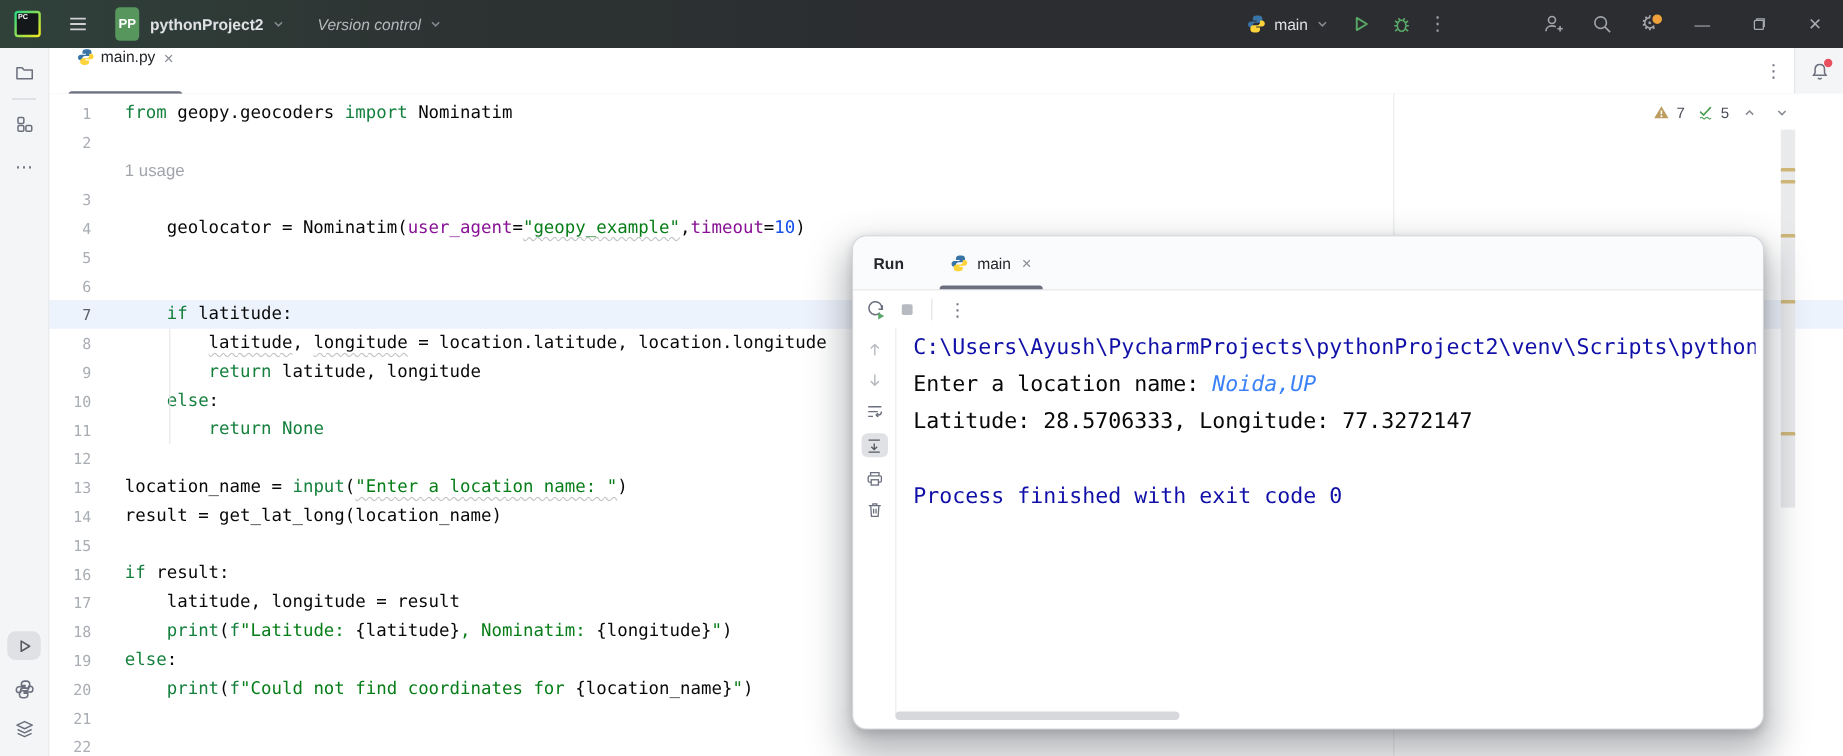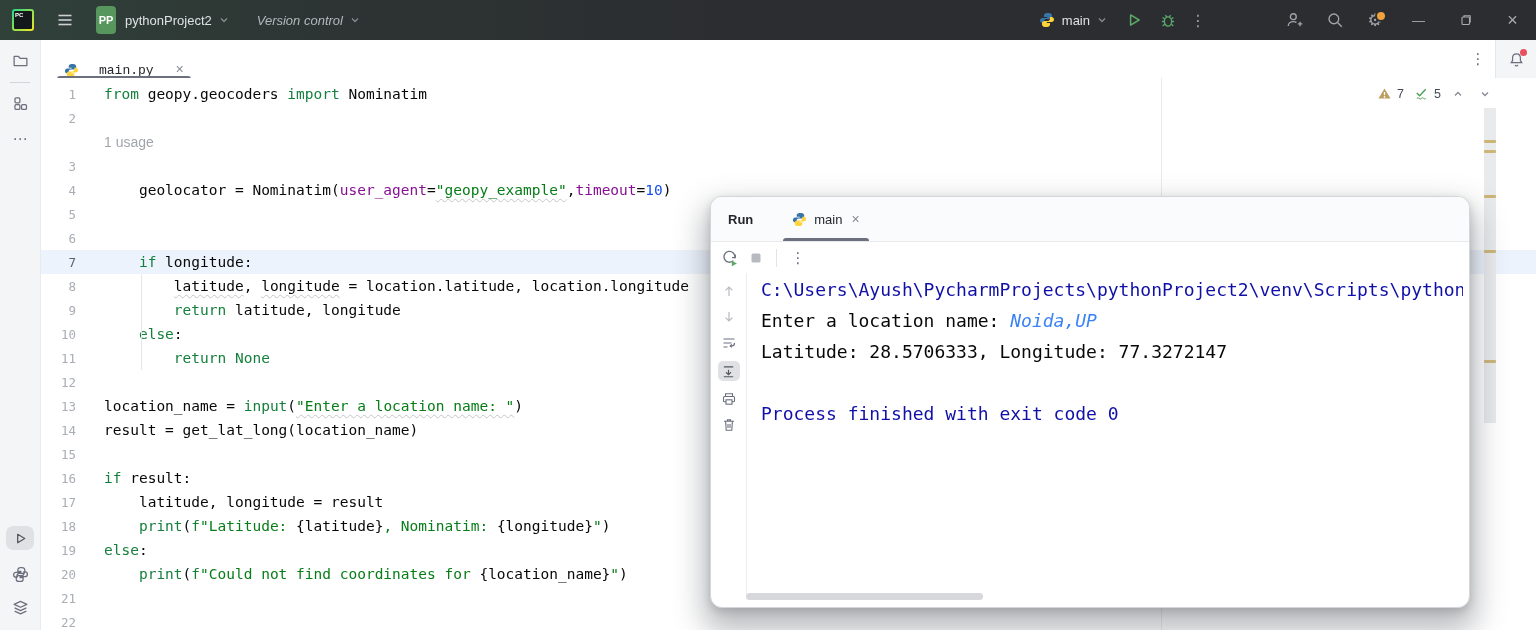--- a/index.html
+++ b/index.html
@@ -11,39 +11,39 @@
     background:linear-gradient(90deg,#30413a 0%,#2d3433 22%,#2b2d30 48%,#2b2d30 100%);
     display:flex;align-items:center;color:#dfe1e5;font-size:13px;}
   .tb-left{display:flex;align-items:center;}
   .pc-logo{width:18px;height:18px;margin-left:12px;padding:2px;border-radius:3px;
     background:linear-gradient(135deg,#21d789,#f8e71c);display:flex;}
   .pc-logo-inner{flex:1;background:#15181a;color:#fff;font-size:6px;font-weight:bold;
     display:flex;align-items:flex-start;justify-content:flex-start;padding:1px;border-radius:1px;}
   .burger{margin-left:22px;}
   .pp-badge{width:20px;height:28px;border-radius:4px;background:#57965c;color:#fff;
     font-size:11px;font-weight:bold;display:flex;align-items:center;justify-content:center;margin-left:22px;}
-  .proj-name{margin-left:9px;font-weight:400;color:#dfe1e5;}
+  .proj-name{margin-left:9px;font-weight:700;color:#dfe1e5;}
   .vcs{margin-left:26px;color:#b4b8bd;font-style:italic;}
   .chev{margin-left:5px;display:flex;}
   .tb-right{margin-left:auto;display:flex;align-items:center;}
   .tb-item{display:flex;align-items:center;justify-content:center;}
   .runcfg-name{margin-left:7px;color:#dfe1e5;}
   .tb-ell{color:#9da0a8;font-size:16px;width:26px;text-align:center;}
   .tb-gap{width:64px;}
   .tb-icon40{width:40px;display:flex;justify-content:center;position:relative;}
   .gear-glyph{font-family:"DejaVu Sans",sans-serif;font-size:17px;color:#a2a5ac;line-height:17px;}
   .gear-dot{position:absolute;top:-2px;right:8px;width:8px;height:8px;border-radius:50%;
     background:#efa13b;border:2px solid #2b2d30;}
   .winbtn{width:47px;height:40px;display:flex;align-items:center;justify-content:center;color:#a8abb2;}
   .winbtn.close-x{font-size:18px;}
 
   
   .tabbar{position:absolute;left:40px;top:40px;right:0;height:38px;background:#fff;
     border-bottom:1px solid #ebecf0;display:flex;align-items:stretch;font-size:13px;color:#24262b;}
-  .etab{display:flex;align-items:flex-end;gap:20px;margin-left:17px;padding:0 7px;position:relative;font-family:Liberation Mono, monospace;}
+  .etab{display:flex;align-items:flex-start;gap:5px;margin-left:17px;padding:0 7px;position:relative;}
   .etab:after{content:"";position:absolute;left:0;right:0;bottom:-1px;height:3px;
     background:#6c707e;border-radius:3px 3px 0 0;}
   .tab-x{color:#878b92;font-size:14px;margin-left:2px;}
   .tabbar-right{position:absolute;right:0;top:0;height:38px;display:flex;align-items:center;}
   .tb2-ell{color:#6c707e;font-size:15px;width:34px;text-align:center;}
   .bell-panel{width:40px;height:38px;background:#f4f5f7;border-left:1px solid #e6e7ea;
     display:flex;align-items:center;justify-content:center;position:relative;}
   .bell-dot{position:absolute;top:9px;right:9px;width:7px;height:7px;border-radius:50%;background:#e8505e;}
 
   
@@ -281,21 +281,21 @@
         </div>
         <div class="crow">
           <span class="gut">5</span>
         </div>
         <div class="crow">
           <span class="gut">6</span>
           <span class="codeln"></span>
         </div>
         <div class="crow crow-active">
           <span class="gut">7</span>
-          <span class="codeln"><span class="tk-t">    </span><span class="tk-kw">if</span><span class="tk-t"> longitude:</span></span>
+          <span class="codeln"><span class="tk-t">    </span><span class="tk-kw">if</span><span class="tk-t"> latitude:</span></span>
         </div>
         <div class="crow">
           <span class="gut">8</span>
           <span class="codeln"><span class="tk-t">        </span><span class="tk-t tk-w">latitude</span><span class="tk-t">, </span><span class="tk-t tk-w">longitude</span><span class="tk-t"> = location.latitude, location.longitude</span></span>
         </div>
         <div class="crow">
           <span class="gut">9</span>
           <span class="codeln"><span class="tk-t">        </span><span class="tk-kw">return</span><span class="tk-t"> latitude, longitude</span></span>
         </div>
         <div class="crow">

